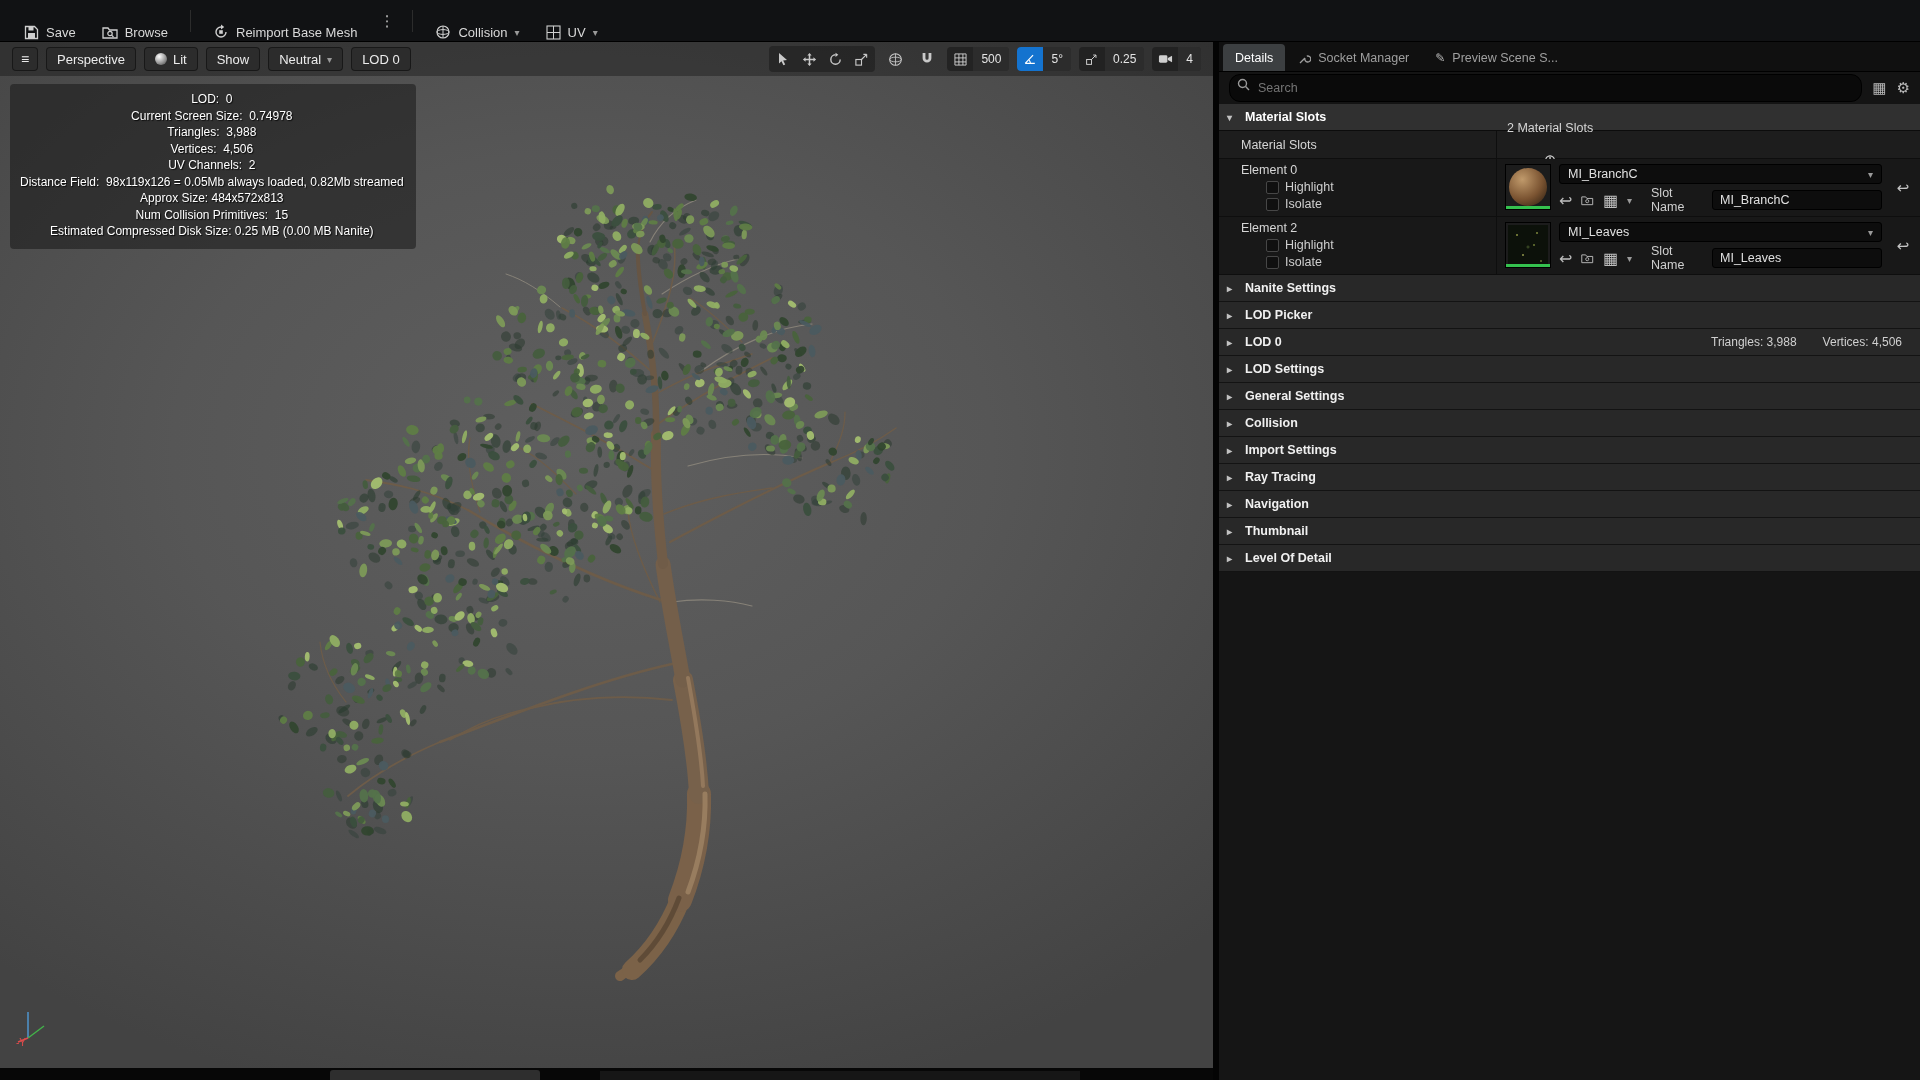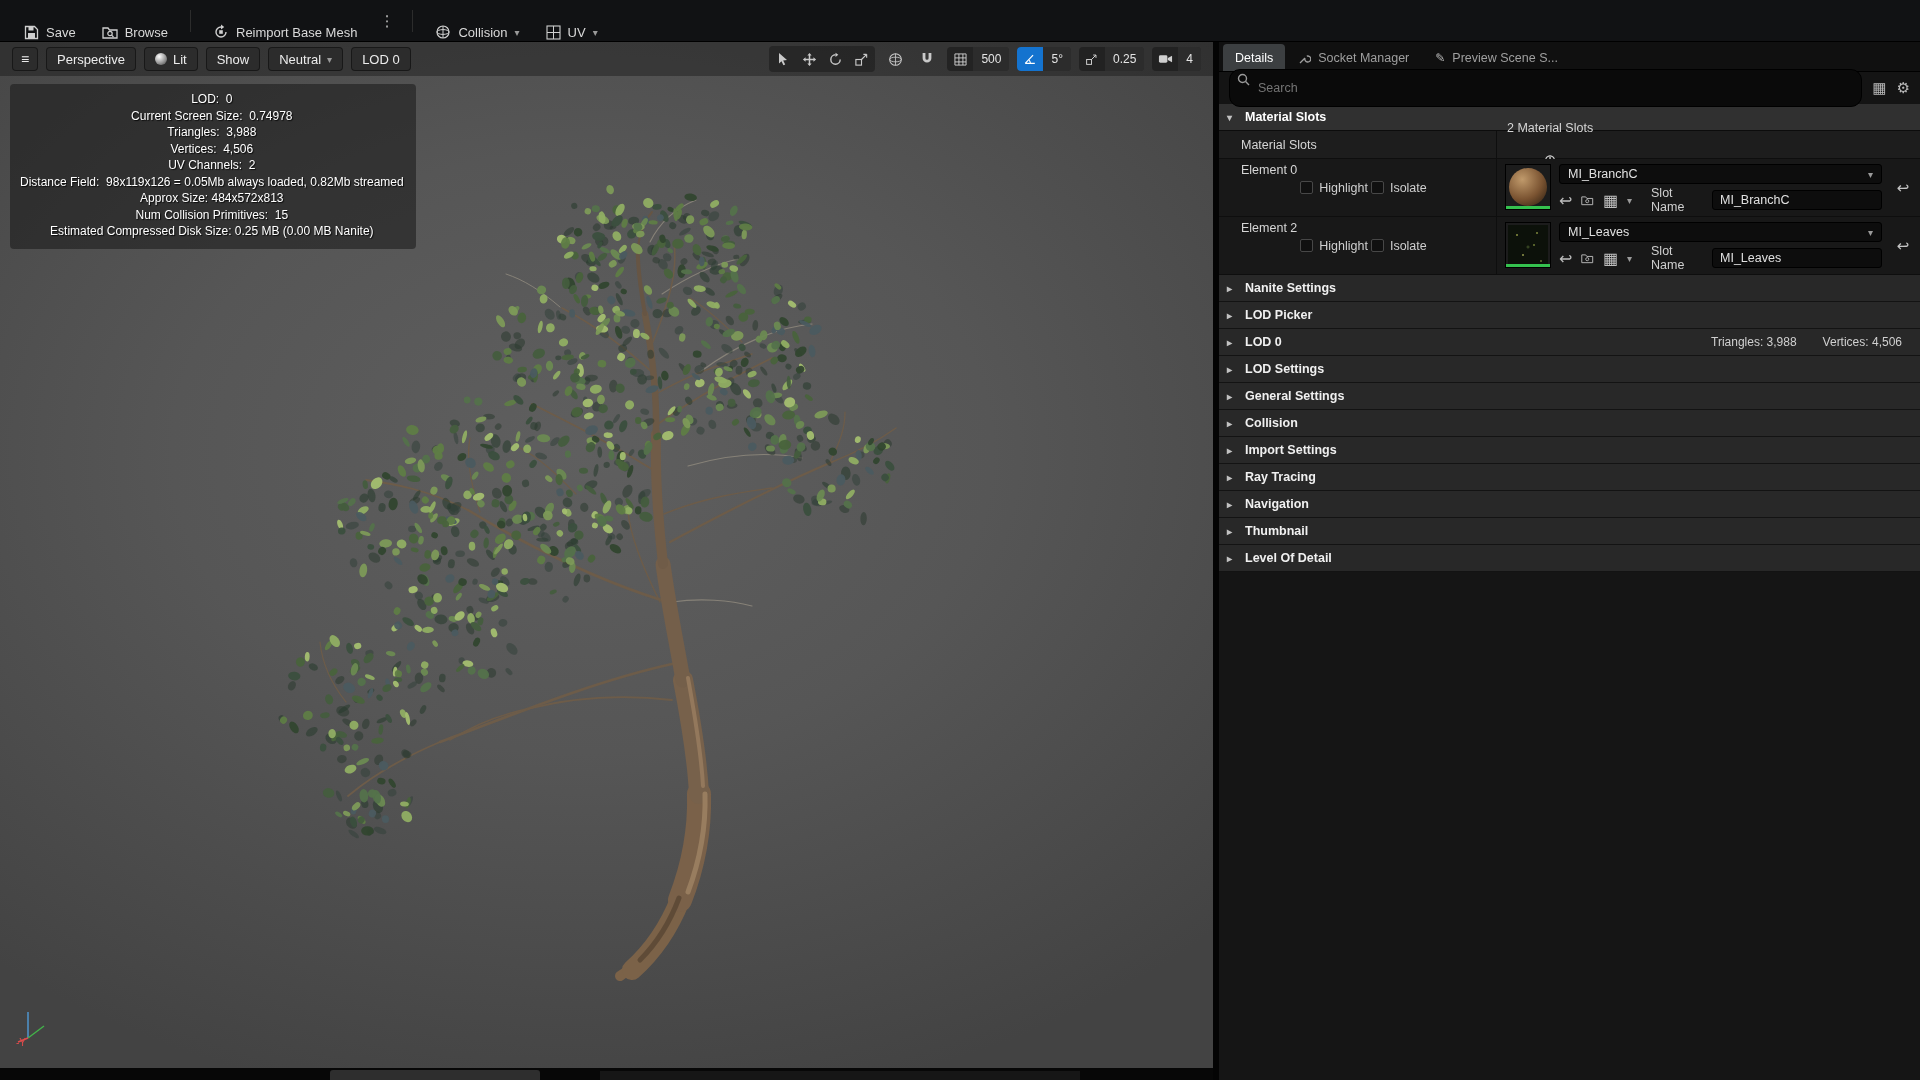--- a/index.html
+++ b/index.html
@@ -62,21 +62,21 @@
   .tabbar { height:30px; background:#101010; display:flex; align-items:flex-end; padding:0 4px; gap:2px;
             border-bottom:1px solid #000; }
   .tab { height:27px; display:flex; align-items:center; gap:7px; padding:0 12px;
          font-size:12.5px; color:#9f9f9f; border-radius:4px 4px 0 0; }
   .tab.active { background:#3c3f41; color:#ffffff;flex-direction:column; }
   .tab .x { font-size:13px; color:#bdbdbd; margin-left:4px; }
   .pencil-glyph { font-size:12px; color:#bdbdbd; }
 
   .searchrow { height:32px; display:flex; align-items:center; padding:0 10px; gap:10px; background:#141414; }
   .searchbox { position:relative; flex:1; }
-  .searchbox input { width:100%; height:38px; background:#0a0a0a; border:1px solid #000;
+  .searchbox input { width:100%; height:28px; background:#0a0a0a; border:1px solid #000;
                      border-radius:11px; color:#cfcfcf; font-size:12.5px; padding:0 10px 0 28px;
                      outline:none; font-family:"Liberation Sans", sans-serif; }
   .searchbox svg { position:absolute; left:8px; top:4px; }
   .srch-icons { display:flex; gap:10px; align-items:center; color:#b9b9b9; font-size:15px; }
 
   .cat-header { height:27px; background:#303030; display:flex; align-items:center; gap:8px;
                 padding:0 8px; font-size:12.5px; font-weight:bold; color:#fff;
                 border-bottom:1px solid #0c0c0c; }
   .section-row { height:27px; background:#282828; display:flex; align-items:center; gap:8px;
                  padding:0 8px; font-size:12.5px; font-weight:bold; color:#f0f0f0;
@@ -86,23 +86,23 @@
   .chev-sm { font-size:10px; color:#c2c2c2; width:10px; }
 
   .msrow { display:flex; height:28px; align-items:center; background:#1d1d1d; border-bottom:1px solid #0e0e0e; }
   .msrow .lcell { width:278px; padding-left:22px; font-size:12.5px; color:#d6d6d6;
                   border-right:1px solid #0e0e0e; height:100%; display:flex; align-items:center; }
   .msrow .rcell { display:flex; align-items:center; gap:16px; padding-left:10px; font-size:12.5px; color:#d6d6d6;flex-direction:column; }
   .plus { font-size:15px; color:#d6d6d6; }
 
   .mat-element { display:flex; background:#181818; border-bottom:1px solid #0e0e0e; }
   .mat-left { width:278px; border-right:1px solid #0e0e0e; padding:4px 0 4px 22px;
-              display:flex; flex-direction:row; gap:3px; }
+              display:flex; flex-direction:column; gap:3px; }
   .el-name { font-size:12.5px; color:#d6d6d6; }
-  .cb-row { display:flex; align-items:center; gap:6px; font-size:12.5px; color:#cfcfcf; }
+  .cb-row { display:flex; align-items:center; gap:6px; font-size:12.5px; color:#cfcfcf;margin-left:25px; }
   .cb { width:13px; height:13px; background:#101010; border:1px solid #474747; border-radius:2px; }
   .mat-right { flex:1; display:flex; gap:8px; padding:5px 4px 5px 8px; align-items:flex-start; }
   .thumb { width:46px; height:46px; background:#1c1c1c; border:1px solid #000; position:relative; flex:none; }
   .thumb .ball { position:absolute; inset:3px; border-radius:50%;
                  background:radial-gradient(circle at 35% 30%, #c09a6b, #7a5331 55%, #2f2012 95%); }
   .thumb .leaves { position:absolute; inset:2px; background:#0c110a;
       background-image:
         radial-gradient(circle 2px at 9px 10px, #c9d15c, transparent 70%),
         radial-gradient(circle 2px at 26px 20px, #9fb24b, transparent 70%),
         radial-gradient(circle 2px at 15px 30px, #d3d96b, transparent 70%),

